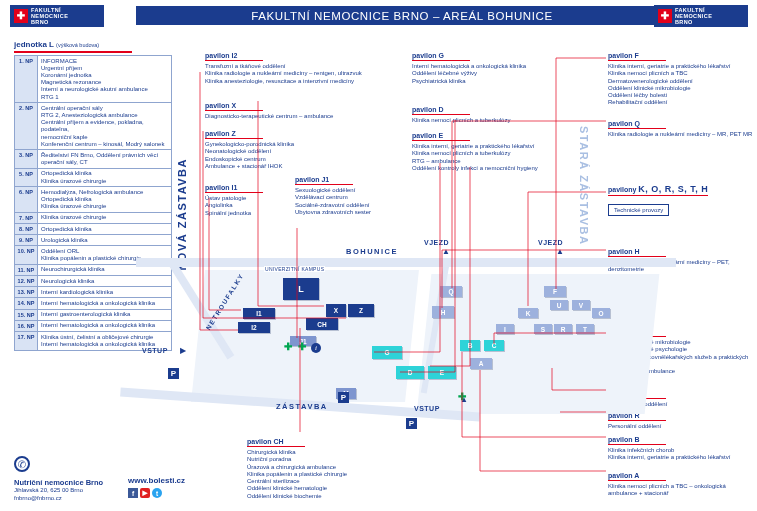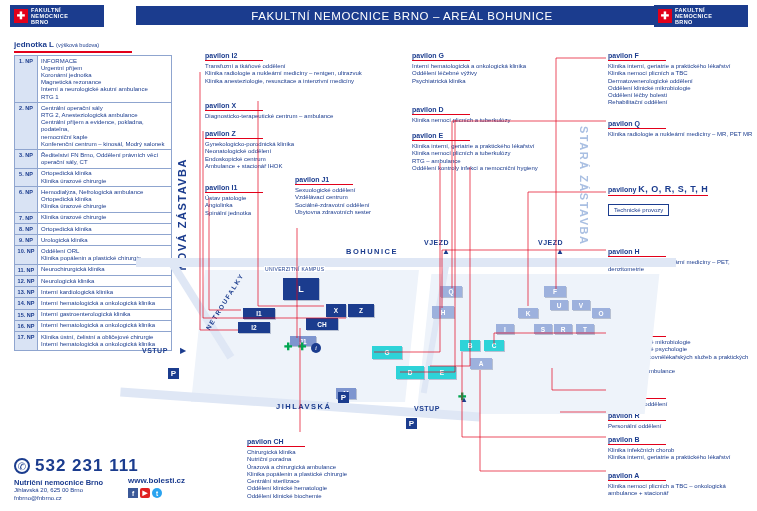--- a/index.html
+++ b/index.html
@@ -456,21 +456,21 @@
 
   <div class="map">
     <div class="ground g1"></div>
     <div class="ground g2"></div>
     <div class="road r-kamenice"></div>
     <div class="road r-jihlavska"></div>
     <div class="road r-netroufalky"></div>
     <div class="road r-spine"></div>
 
     <div class="street-label l-kamenice">BOHUNICE</div>
-    <div class="street-label l-jihlavska">JIHLAVSKÁ</div>
+    <div class="street-label l-jihlavska">ZÁSTAVBA</div>
     <div class="street-label l-netroufalky">NETROUFALKY</div>
     <div class="kampus">UNIVERZITNÍ KAMPUS</div>
 
     <div class="gate" style="left:284px;top:3px">VJEZD</div>
     <span class="tri" style="left:302px;top:12px">▲</span>
     <div class="gate" style="left:398px;top:3px">VJEZD</div>
     <span class="tri" style="left:416px;top:12px">▲</span>
     <div class="gate" style="left:2px;top:111px">VSTUP</div>
     <span class="tri" style="left:40px;top:111px">▶</span>
     <div class="gate" style="left:274px;top:169px">VSTUP</div>
@@ -528,21 +528,20 @@
       <path d="M606,390 L552,390 L552,368"></path>
       <path d="M606,412 L560,412"></path>
       <path d="M606,437 L462,437 L462,352"></path>
       <path d="M606,471 L480,471 L480,370"></path>
       <path d="M300,432 L300,328"></path>
     </g>
   </svg>
 
   <div class="phone-row">
     <div class="phone-icon">✆</div>
-    <div class="phone-number">532 231 111</div>
   </div>
   <div class="org">
     <div class="org-name">Nutriční nemocnice Brno</div>
     <div class="org-line">Jihlavská 20, 625 00 Brno</div>
     <div class="org-line">fnbrno@fnbrno.cz</div>
   </div>
   <div class="web">
     <div class="web-url">www.bolesti.cz</div>
     <div class="socials">
       <span class="soc fb">f</span>

